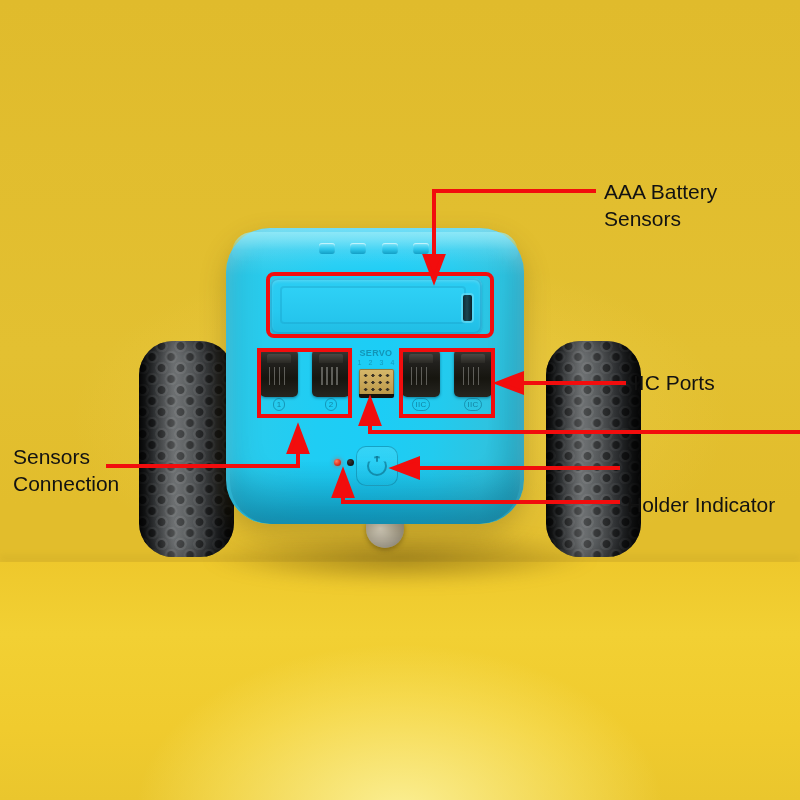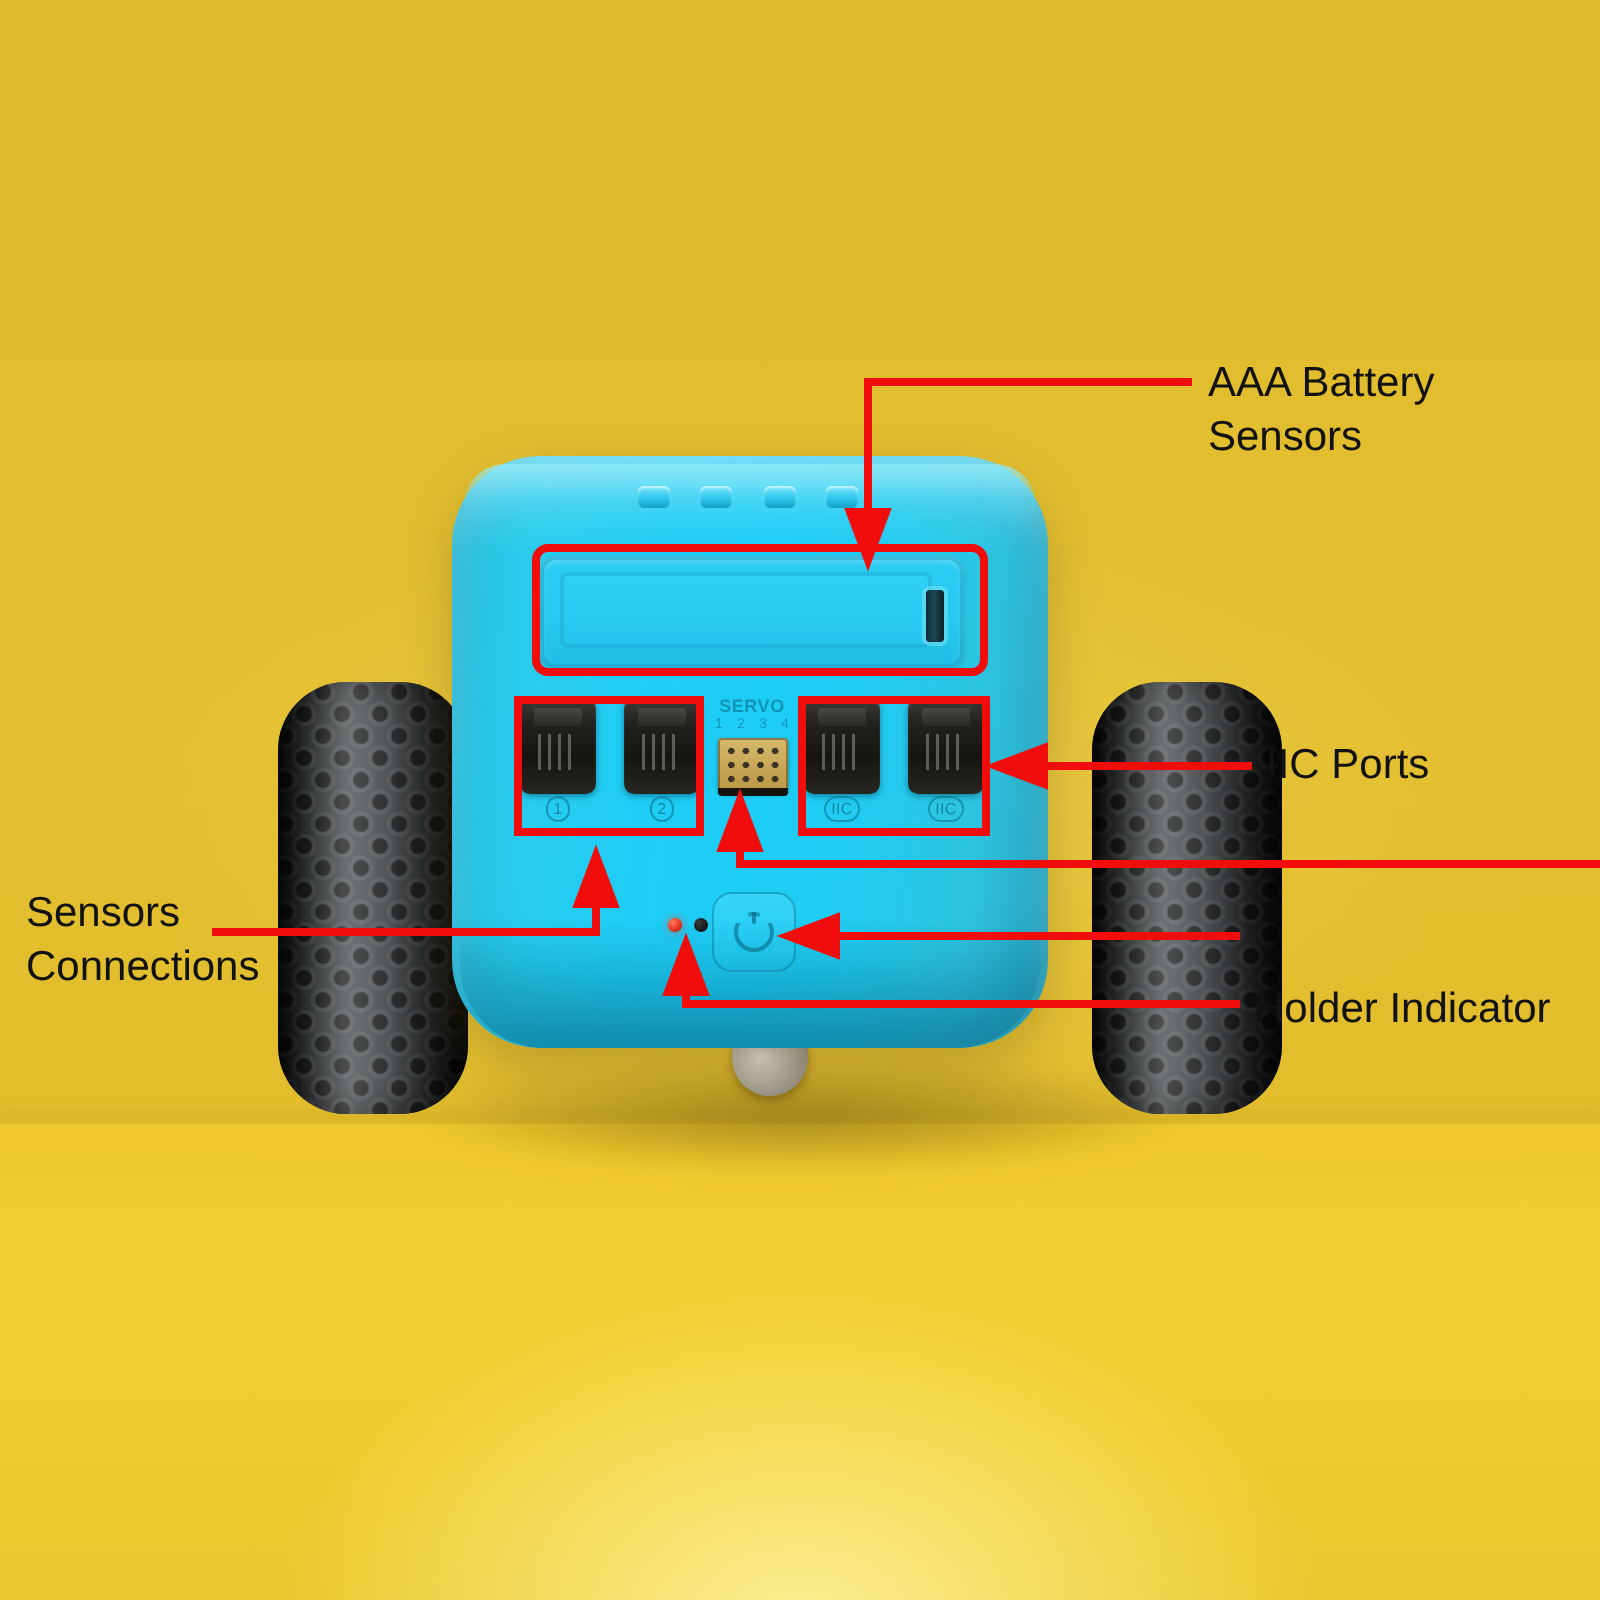--- a/index.html
+++ b/index.html
@@ -422,15 +422,15 @@
   </svg>
 
   <div class="ann-label two-line" style="left:604px; top:178px;"><span>AAA Battery</span><br><span>Sensors</span></div>
 
   <div class="ann-label" style="left:633px; top:370px;">IIC Ports</div>
 
 
 
   <div class="ann-label" style="left:627px; top:492px;">Holder Indicator</div>
 
-  <div class="ann-label two-line" style="left:13px; top:443px;"><span>Sensors</span><br><span>Connections</span></div>
+  <div class="ann-label two-line" style="left:13px; top:443px;"><span>Sensors</span><br><span>Connection</span></div>
 
 </div>
 
 </body></html>

